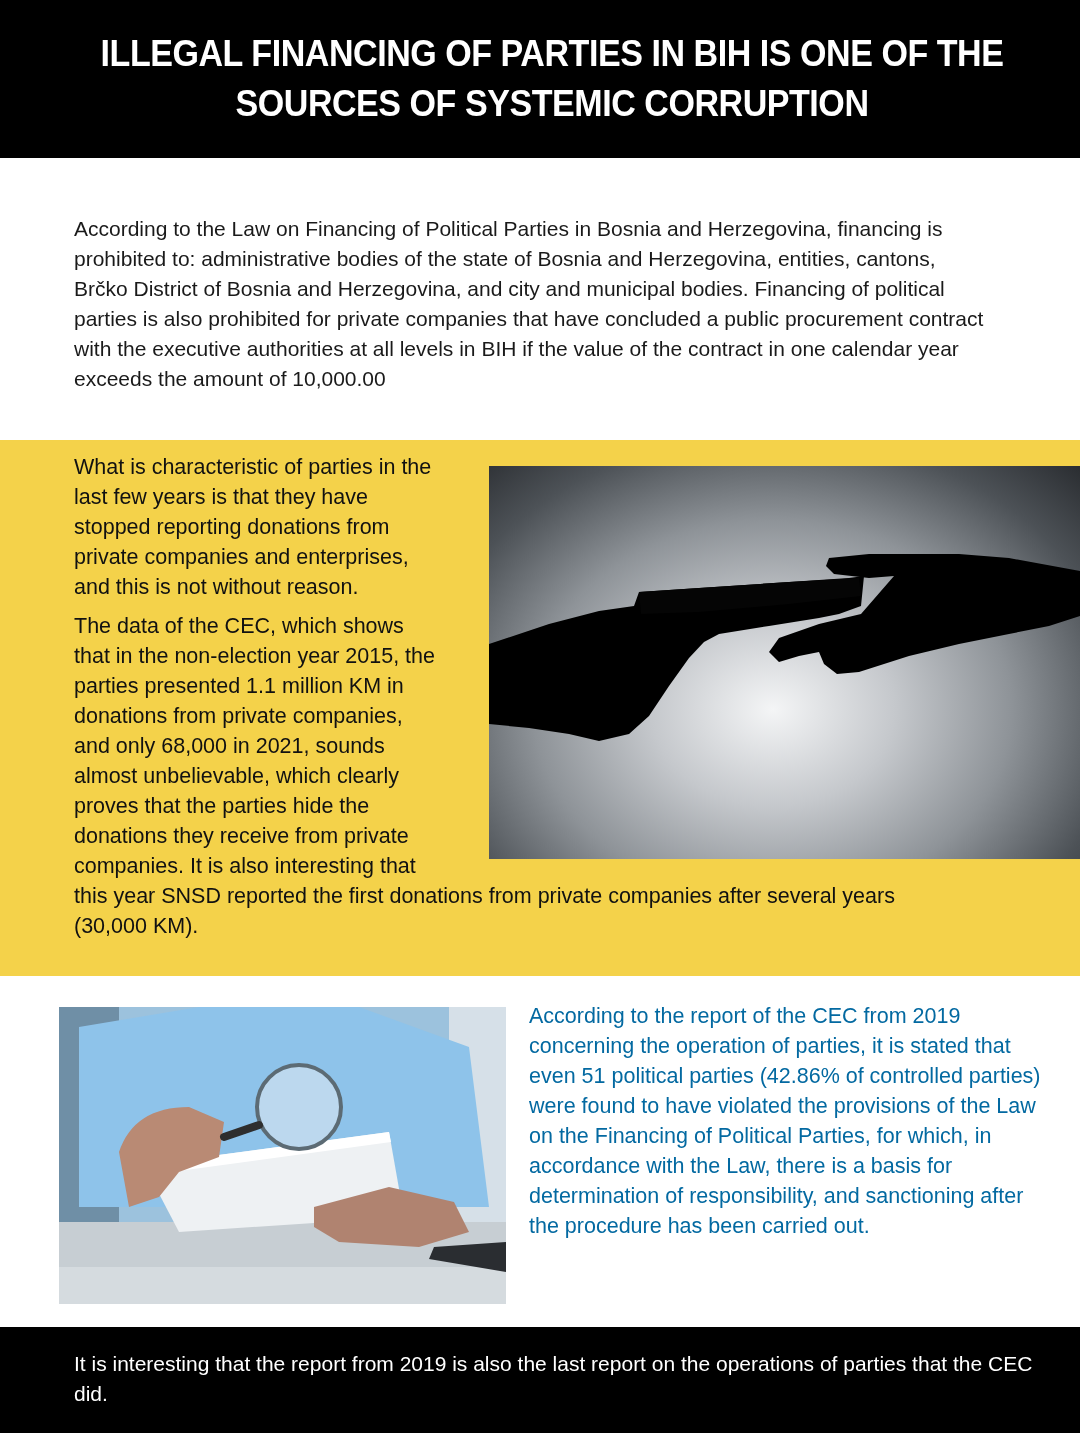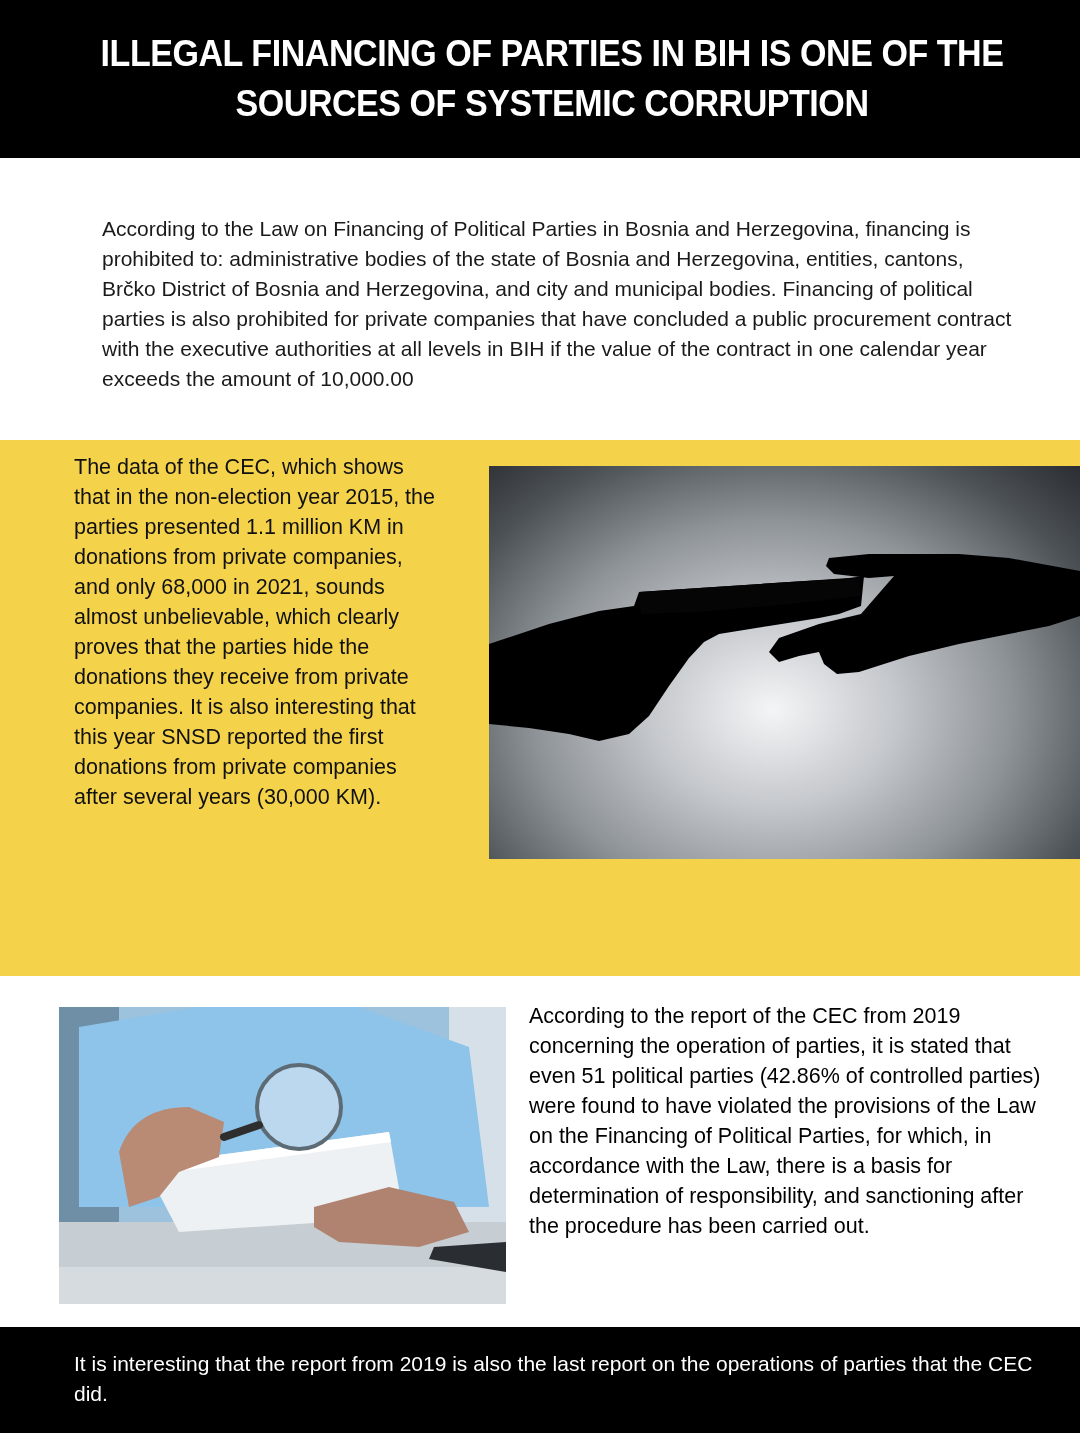--- a/index.html
+++ b/index.html
@@ -13,21 +13,21 @@
       padding-left: 23px;
     }
     .header h1 {
       color: #fff; font-family: "Liberation Sans", sans-serif; font-weight: 700;
       font-size: 37px; line-height: 50px; letter-spacing: -0.5px;
       transform: scaleX(0.92); width: 1000px;
     }
 
     .intro {
       position: absolute; left: 74px; top: 214px; width: 920px;
-      font-size: 21px; line-height: 30px; color: #1a1a1a; margin-left: 28px;
+      font-size: 21px; line-height: 30px; color: #1a1a1a;
     }
 
     .yellow-band {
       position: absolute; left: 0; top: 440px; width: 1080px; height: 536px;
       background: #F4D24A;
     }
     .yellow-text {
       position: absolute; left: 74px; top: 452px; width: 880px;
       font-size: 21.5px; line-height: 30px; color: #111;
     }
@@ -45,21 +45,21 @@
 
     .magnifier-image {
       position: absolute; left: 59px; top: 1007px; width: 447px; height: 297px;
       background: linear-gradient(180deg, #8fb7d6 0%, #a9cbe4 40%, #c9d6de 70%, #d6dde2 100%);
       overflow: hidden;
     }
     .magnifier-image svg { position: absolute; left: 0; top: 0; width: 100%; height: 100%; }
 
     .report-text {
       position: absolute; left: 529px; top: 1001px; width: 520px;
-      font-size: 21.5px; line-height: 30px; color: #000000;
+      font-size: 21.5px; line-height: 30px; color: #0369a1;
     }
 
     .footer {
       position: absolute; left: 0; top: 1327px; width: 1080px; height: 128px;
       background: #000;
     }
     .footer p {
       position: absolute; left: 74px; top: 22px; width: 960px;
       color: #fff; font-size: 21px; line-height: 30px;
     }
@@ -81,20 +81,21 @@
     <path d="M0 178 L60 158 L110 145 L145 140 L150 126 L210 122 L300 116 L360 112 L375 110 L372 140 L350 148 L330 152 L280 160 L230 168 L215 176 L200 192 L180 220 L160 250 L140 268 L110 275 L80 268 L40 262 L0 258 Z" fill="#000"></path>
 
     <path d="M591 105 L520 92 L470 88 L380 88 L340 92 L337 100 L345 108 L380 112 L405 110 L372 148 L330 158 L290 172 L280 186 L290 196 L310 190 L330 186 L335 198 L348 208 L370 206 L420 190 L470 178 L520 168 L560 160 L591 150 Z" fill="#000"></path>
 
     <path d="M150 126 L210 122 L300 116 L370 112 L372 130 L300 138 L210 146 L152 148 Z" fill="#050505"></path>
   </svg>
 </div>
 
 <div class="yellow-text">
   <div class="float-spacer"></div>
+  <p>What is characteristic of parties in the last few years is that they have stopped reporting donations from private companies and enterprises, and this is not without reason.</p>
   <p>The data of the CEC, which shows that in the non-election year 2015, the parties presented 1.1 million KM in donations from private companies, and only 68,000 in 2021, sounds almost unbelievable, which clearly proves that the parties hide the donations they receive from private companies. It is also interesting that this year SNSD reported the first donations from private companies after several years (30,000 KM).</p>
 </div>
 
 <div class="magnifier-image">
   <svg viewBox="0 0 447 297" preserveAspectRatio="none">
     <rect x="0" y="0" width="447" height="297" fill="#9cc2dd"></rect>
     <rect x="0" y="0" width="60" height="297" fill="#6f8fa6"></rect>
     <rect x="390" y="0" width="57" height="297" fill="#d6e0e8"></rect>
 
     <path d="M20 20 L140 0 L300 0 L410 40 L430 200 L20 200 Z" fill="#8ec3ea"></path>

